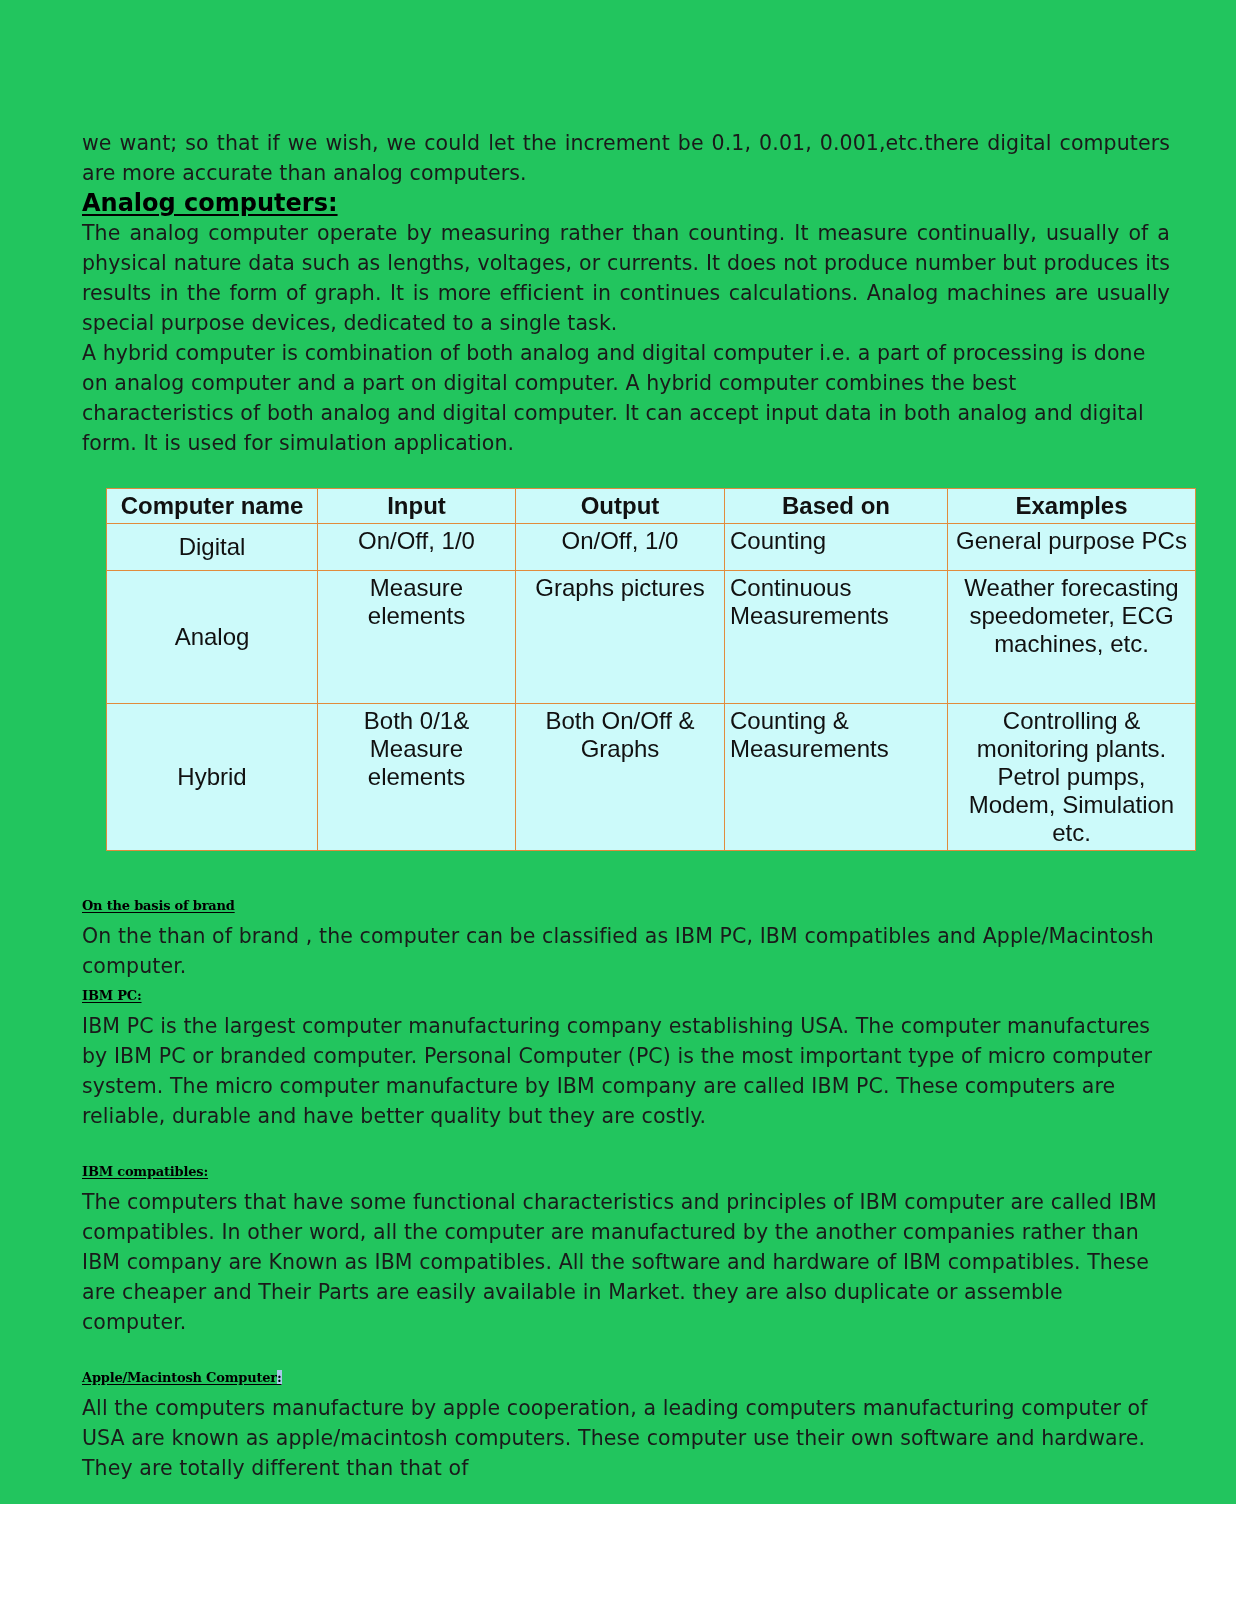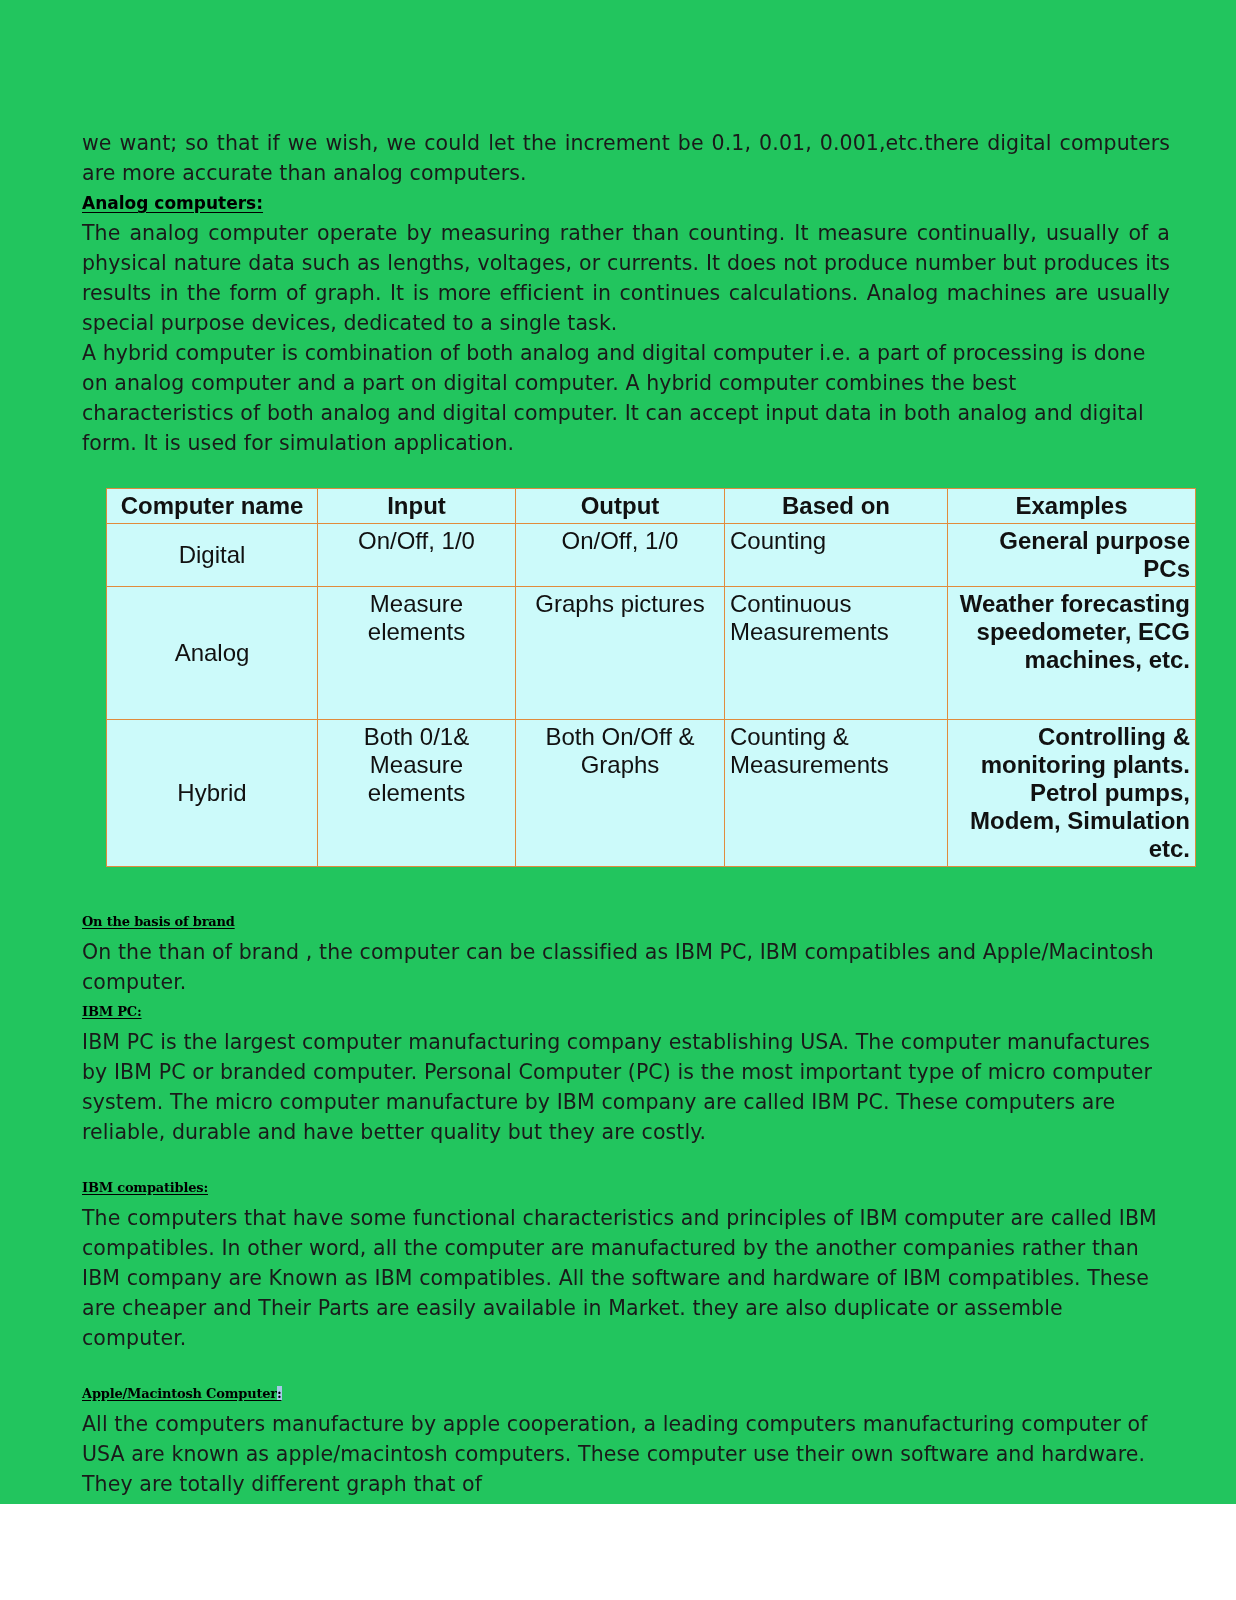--- a/index.html
+++ b/index.html
@@ -34,21 +34,21 @@
   .para.justify {
     text-align: justify;
     text-justify: inter-word;
   }
   .para.left {
     text-align: left;
   }
 
   
   .head-sans {
-    font-size: 17px;
+    font-size: 24px;
     line-height: 30px;
     font-weight: bold;
     text-decoration: underline;
     text-underline-offset: 3px;
     margin: 0;
     color: #000;
   }
 
   
   .head-serif {
@@ -92,21 +92,21 @@
   }
   table.classtbl th {
     font-weight: bold;
     text-align: center;
     height: 28px;
   }
   .c-name  { width: 200px; text-align: center; vertical-align: middle !important; }
   .c-in    { width: 187px; text-align: center; }
   .c-out   { width: 198px; text-align: center; margin-top: 11px; }
   .c-based { width: 212px; }
-  .c-ex    { width: 237px; text-align: right; font-weight: bold; }
+  .c-ex    { width: 237px; text-align: center; }
 
   .row-digital td { height: 40px; }
   .row-analog td  { height: 126px; }
   .row-hybrid td  { height: 126px; }
 </style>
 </head>
 <body>
 
 <div class="page">
   <div class="content">
@@ -170,16 +170,16 @@
     <div class="gap-md"></div>
 
     <div class="head-serif">IBM compatibles:</div>
 
     <p class="para left">The computers that have some functional characteristics and principles of IBM computer are called IBM compatibles. In other word, all the computer are manufactured by the another companies rather than IBM company are Known as IBM compatibles. All the software and hardware of IBM compatibles. These are cheaper and Their Parts are easily available in Market. they are also duplicate or assemble computer.</p>
 
     <div class="gap-md"></div>
 
     <div class="head-serif"><span>Apple/Macintosh Computer</span><span class="sel-highlight">:</span></div>
 
-    <p class="para left">All the computers manufacture by apple cooperation, a leading computers manufacturing computer of USA are known as apple/macintosh computers. These computer use their own software and hardware. They are totally different graph that of</p>
+    <p class="para left">All the computers manufacture by apple cooperation, a leading computers manufacturing computer of USA are known as apple/macintosh computers. These computer use their own software and hardware. They are totally different than that of</p>
 
   </div>
 </div>
 
 </body></html>

